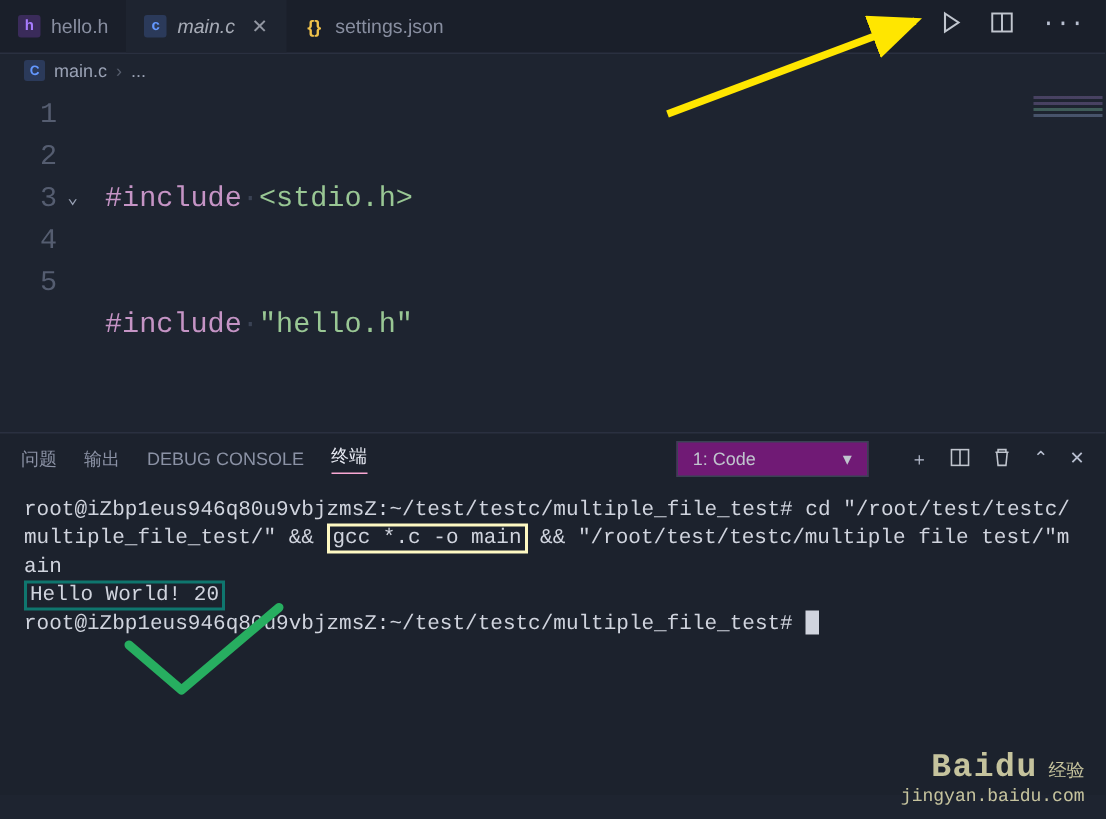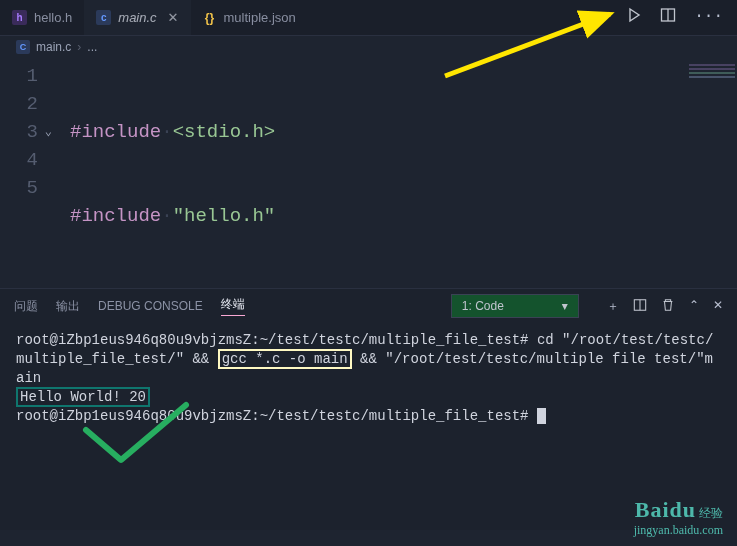--- a/index.html
+++ b/index.html
@@ -94,36 +94,36 @@
   background:#1c222d; border-top:1px solid #2a3040;
 }
 .panel-tabs {
   display:flex; align-items:center; height:34px;
   font-family:-apple-system,"Segoe UI",sans-serif; font-size:12px;
   color:#8b92a5; padding:0 14px; gap:18px;
 }
 .panel-tabs .pt { cursor:pointer; }
 .panel-tabs .pt.active { color:#e6e9f2; border-bottom:1px solid #f9a8d4; padding-bottom:2px; }
 .term-select {
-  margin-left:auto; background:#14532d; color:#c0c5ce;
+  margin-left:auto; background:#701a75; color:#c0c5ce;
   border:1px solid #3a4254; padding:4px 10px; font-family:inherit;
   font-size:12px; display:flex; align-items:center; gap:58px;
 }
 .term-actions { display:flex; gap:14px; color:#b8bfd0; margin-left:10px; }
 .term-actions span { cursor:pointer; }
 .terminal {
   font-size:14px; line-height:19px; color:#d0d4de;
   padding: 8px 16px; white-space:pre-wrap; word-break:break-all;
 }
 .hl-yellow { border:2px solid #fef9c3; padding:0 2px; }
 .hl-green  { border:2px solid #0f766e; padding:0 2px; }
 .cursor { display:inline-block; width:9px; height:16px; background:#d0d4de; vertical-align:middle; }
 .watermark {
   position:absolute; right:14px; bottom:8px;
-  font-family:Liberation Serif, serif; color:#5eead4; opacity:.75;
+  font-family:Liberation Mono, monospace; color:#fef9c3; opacity:.75;
   text-align:right; font-size:12px;
 }
 .watermark .big { font-size:22px; font-weight:600; letter-spacing:1px; }
 svg.arrow { position:absolute; left:440px; top:6px; pointer-events:none; }
 svg.check { position:absolute; left:76px; top:400px; pointer-events:none; }
 </style>
 </head>
 <body>
 
 <div class="tabs">
@@ -131,21 +131,21 @@
     <span class="tab-icon h-ext">h</span>
     <span>hello.h</span>
   </div>
   <div class="tab active">
     <span class="tab-icon c-ext">c</span>
     <span class="dirty">main.c</span>
     <span class="tab-close">✕</span>
   </div>
   <div class="tab">
     <span class="tab-icon json-ext">{}</span>
-    <span>multiple.json</span>
+    <span>settings.json</span>
   </div>
   <div class="actions">
     <span>
       <svg width="16" height="16" viewBox="0 0 16 16">
           <path d="M4 2 L13 8 L4 14 Z" fill="none" stroke="#c0c5ce" stroke-width="1.4"></path>
         </svg>
     </span>
     <span>
       <svg width="16" height="16" viewBox="0 0 16 16">
           <rect x="1.5" y="2" width="13" height="12" fill="none" stroke="#c0c5ce" stroke-width="1.3"></rect>

